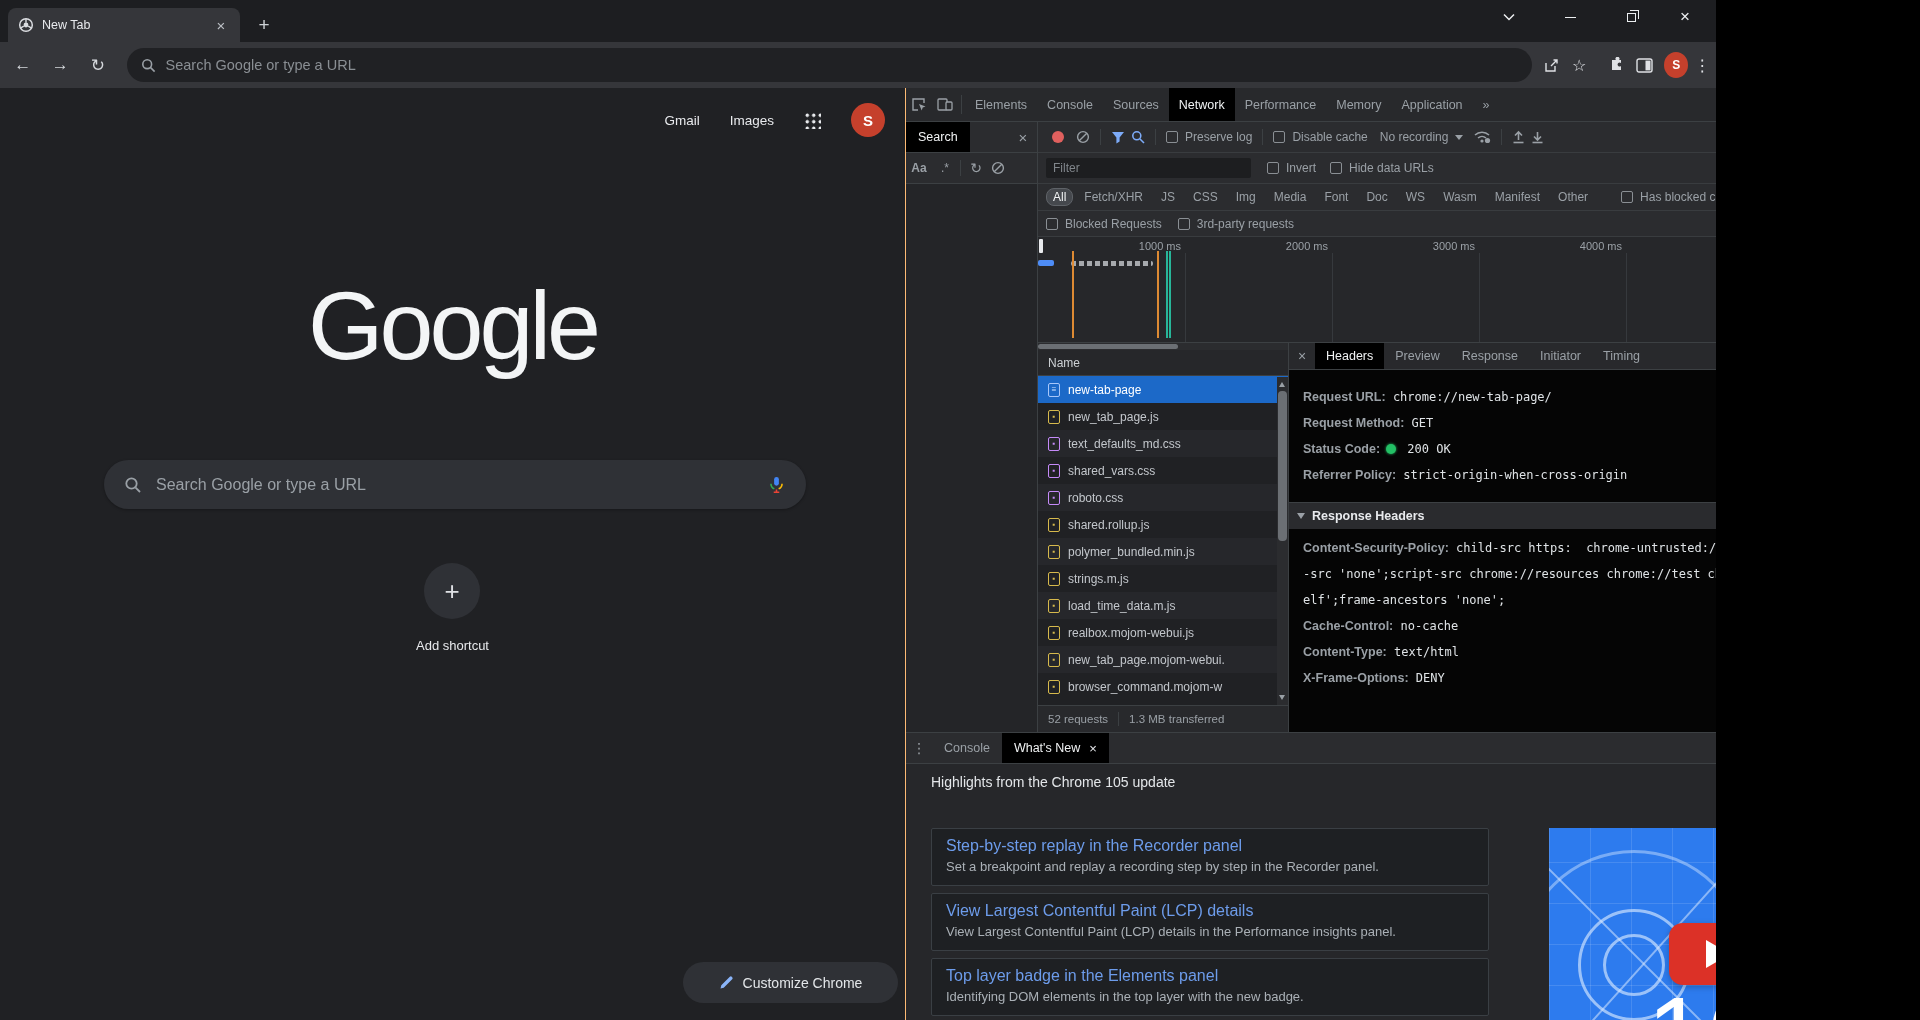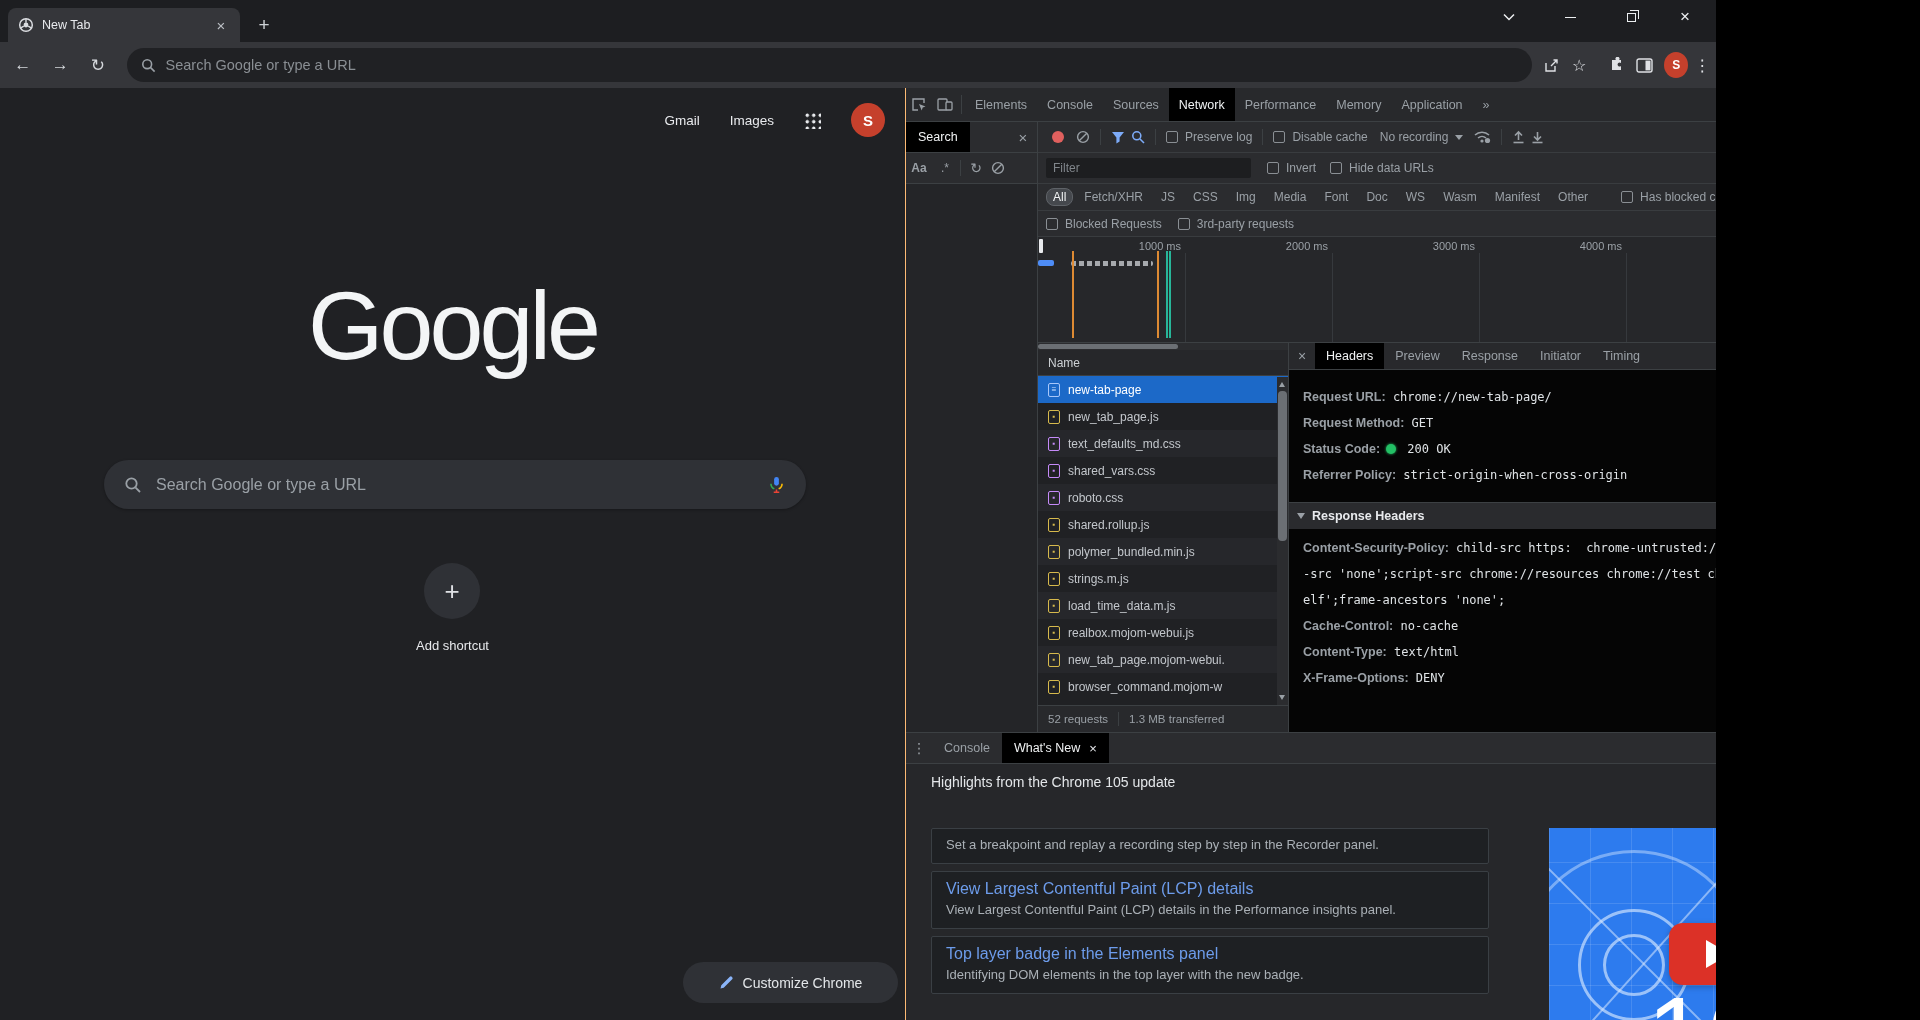--- a/index.html
+++ b/index.html
@@ -576,20 +576,21 @@
             <span>What's New</span>
             <span class="wn-x">×</span>
           </div>
           <div class="spacer"></div>
           <div class="draw-close">×</div>
         </div>
         <div class="draw-head">Highlights from the Chrome 105 update</div>
         <div class="draw-body">
           <div class="cards" id="cards">
               <div class="card">
+                <div class="card-t">Step-by-step replay in the Recorder panel</div>
                 <div class="card-b">Set a breakpoint and replay a recording step by step in the Recorder panel.</div>
               </div>
               <div class="card">
                 <div class="card-t">View Largest Contentful Paint (LCP) details</div>
                 <div class="card-b">View Largest Contentful Paint (LCP) details in the Performance insights panel.</div>
               </div>
               <div class="card">
                 <div class="card-t">Top layer badge in the Elements panel</div>
                 <div class="card-b">Identifying DOM elements in the top layer with the new badge.</div>
               </div>

